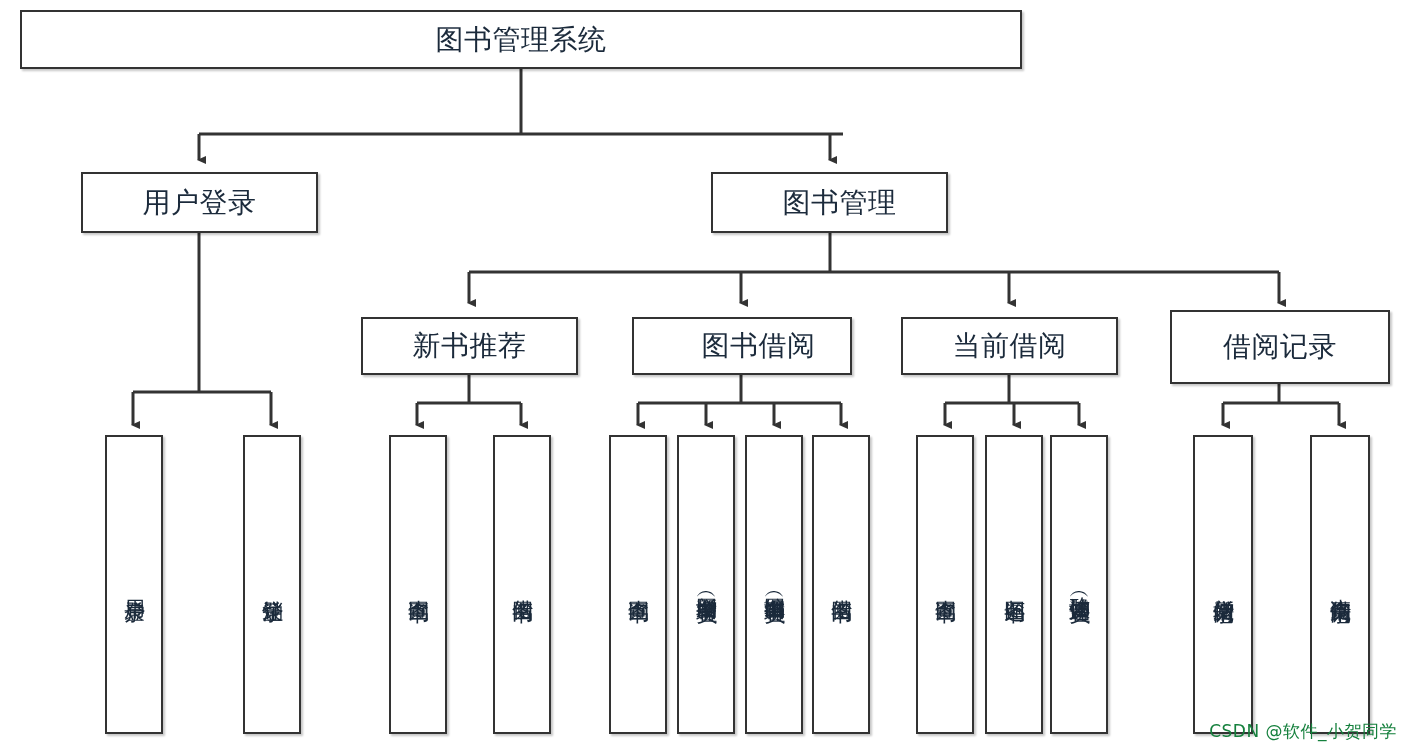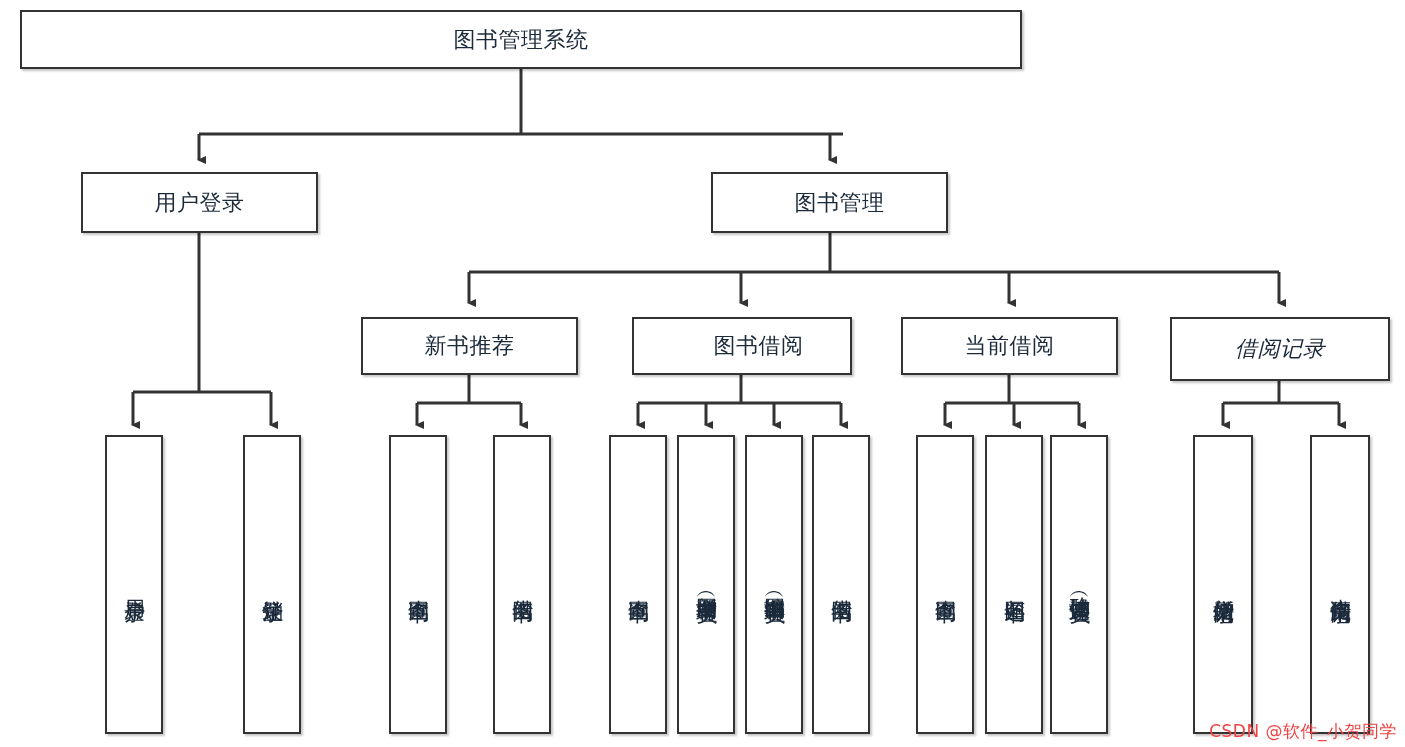--- a/index.html
+++ b/index.html
@@ -30,38 +30,38 @@
     box-sizing: border-box;
     background: #ffffff;
     border: 2px solid #333333;
     box-shadow: 2px 2px 2px rgba(0,0,0,0.22);
     display: flex;
     align-items: center;
     justify-content: center;
   }
   .node-label {
     color: #1b2a3b;
-    font-size: 22px;
+    font-size: 28px;
     line-height: 1.05;
     letter-spacing: 0.5px;
     white-space: nowrap;
     text-align: center;
   }
   .node-box.vertical .node-label {
     writing-mode: vertical-rl;
     text-orientation: upright;
     font-size: 21px;
     line-height: 1.12;
     letter-spacing: 1px;
   }
   #watermark {
     position: absolute;
     right: 8px;
     bottom: 4px;
-    color: #ef4444;
+    color: #15803d;
     font-size: 17px;
     letter-spacing: 0.5px;
     white-space: nowrap;
     pointer-events: none;
   }
 </style>
 </head>
 <body>
 
 <div id="diagram-root">
@@ -129,21 +129,21 @@
 
   <div class="node-box" style="left:361px; top:317px; width:217px; height:58px;align-items:center;">
     <span class="node-label">新书推荐</span>
   </div>
   <div class="node-box" style="left:632px; top:317px; width:220px; height:58px;padding-left:33px;">
     <span class="node-label">图书借阅</span>
   </div>
   <div class="node-box" style="left:901px; top:317px; width:217px; height:58px;">
     <span class="node-label">当前借阅</span>
   </div>
-  <div class="node-box" style="left:1170px; top:317px; width:220px; height:64px;font-style:italic;">
+  <div class="node-box" style="left:1170px; top:310px; width:220px; height:74px;">
     <span class="node-label">借阅记录</span>
   </div>
 
   <div class="node-box vertical" style="left:105px; top:435px; width:58px; height:299px;">
     <span class="node-label">用户登录</span>
   </div>
   <div class="node-box vertical" style="left:243px; top:435px; width:58px; height:299px;">
     <span class="node-label">注销登录</span>
   </div>
 

